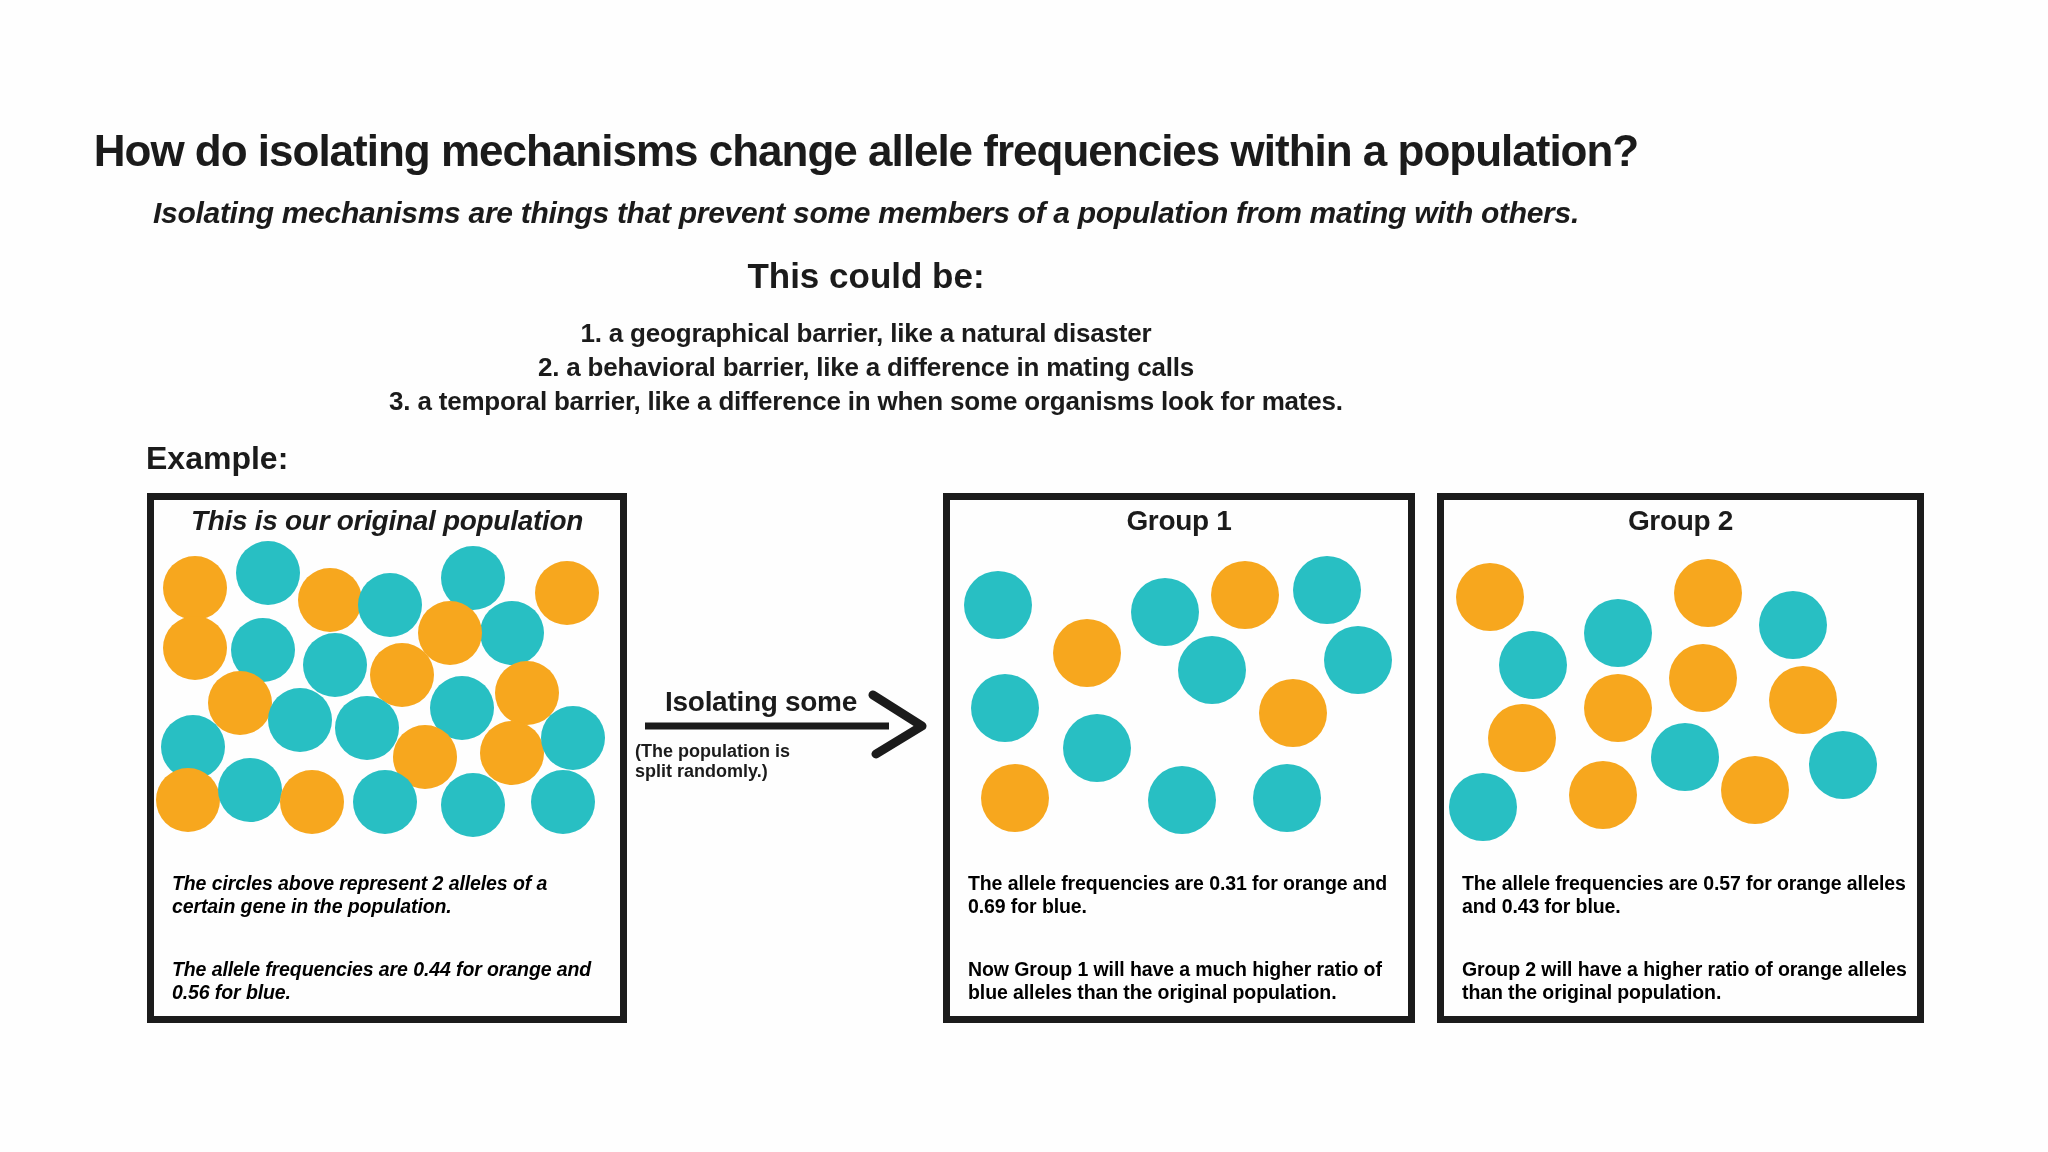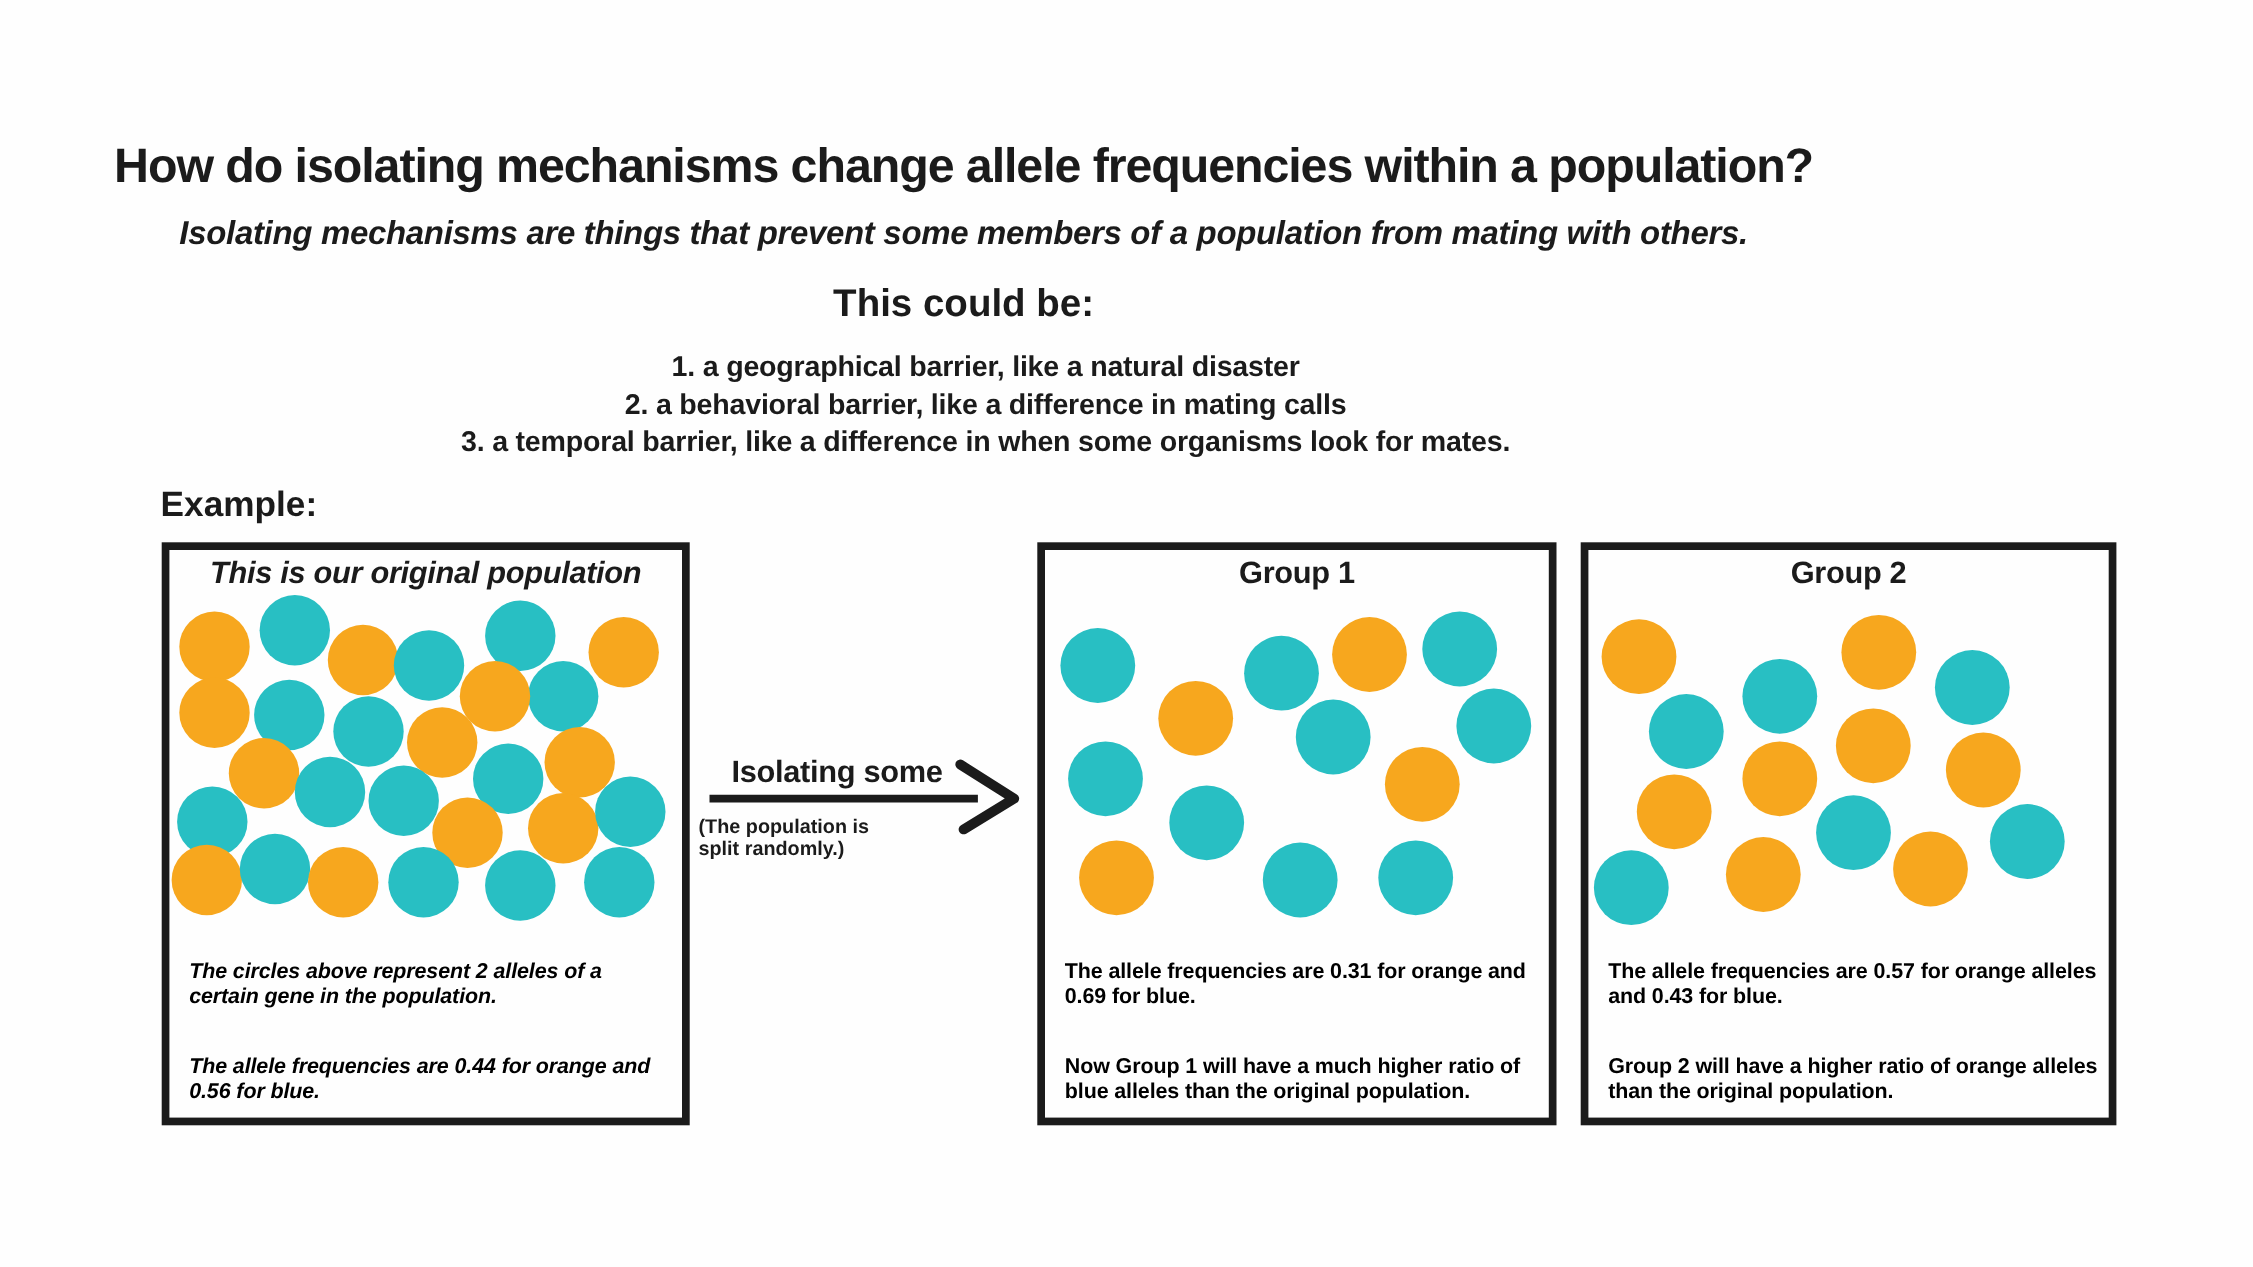--- a/index.html
+++ b/index.html
@@ -1,25 +1,25 @@
 <!DOCTYPE html>
 <html style="--orange: #F7A71E; --blue: #28BFC3; --ink: #1B1B1B;"><head>
 <meta charset="utf-8">
 <style>
   html,body { margin:0; padding:0; background:#ffffff; }
   .stage {
     position:relative; width:2048px; height:1152px; background:#fefefe;
     font-family:"Liberation Sans","DejaVu Sans",sans-serif; color:var(--ink,#1b1b1b);
     overflow:hidden;
   }
-  .centered { position:absolute; left:0; width:1732px; text-align:center;padding-left:10px; }
+  .centered { position:absolute; left:0; width:1732px; text-align:center; }
   .page-title { top:126px; font-size:44px; font-weight:700; letter-spacing:-1px; }
   .page-subtitle { top:196px; font-size:30px; font-weight:700; letter-spacing:-0.3px;font-style:italic; }
   .lead-in { top:256px; font-size:35px; font-weight:700; }
-  .barrier-list { top:316px; font-size:26px; font-weight:700; line-height:34px; letter-spacing:-0.2px;margin-left:20px; }
+  .barrier-list { top:316px; font-size:26px; font-weight:700; line-height:34px; letter-spacing:-0.2px; }
   .example-label { position:absolute; left:146px; top:440px; font-size:32px; font-weight:700; }
 
   .pop-box {
     position:absolute; top:493px; height:530px; box-sizing:border-box;
     border:7px solid var(--ink,#1b1b1b); background:#fefefe;
   }
   .box-original { left:147px; width:480px;font-style:italic; }
   .box-group1  { left:943px; width:472px; }
   .box-group2  { left:1437px; width:487px; }
   .box-title { margin-top:5px; text-align:center; font-size:28px; font-weight:700; letter-spacing:-0.3px; }

